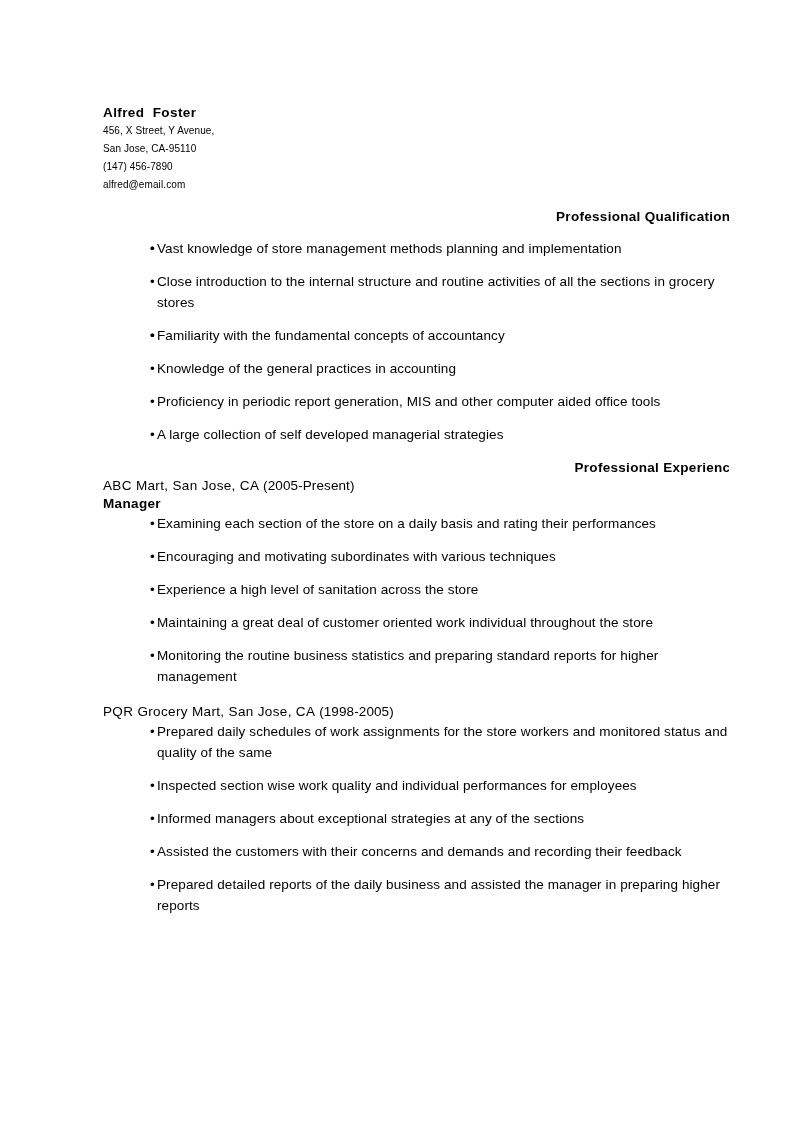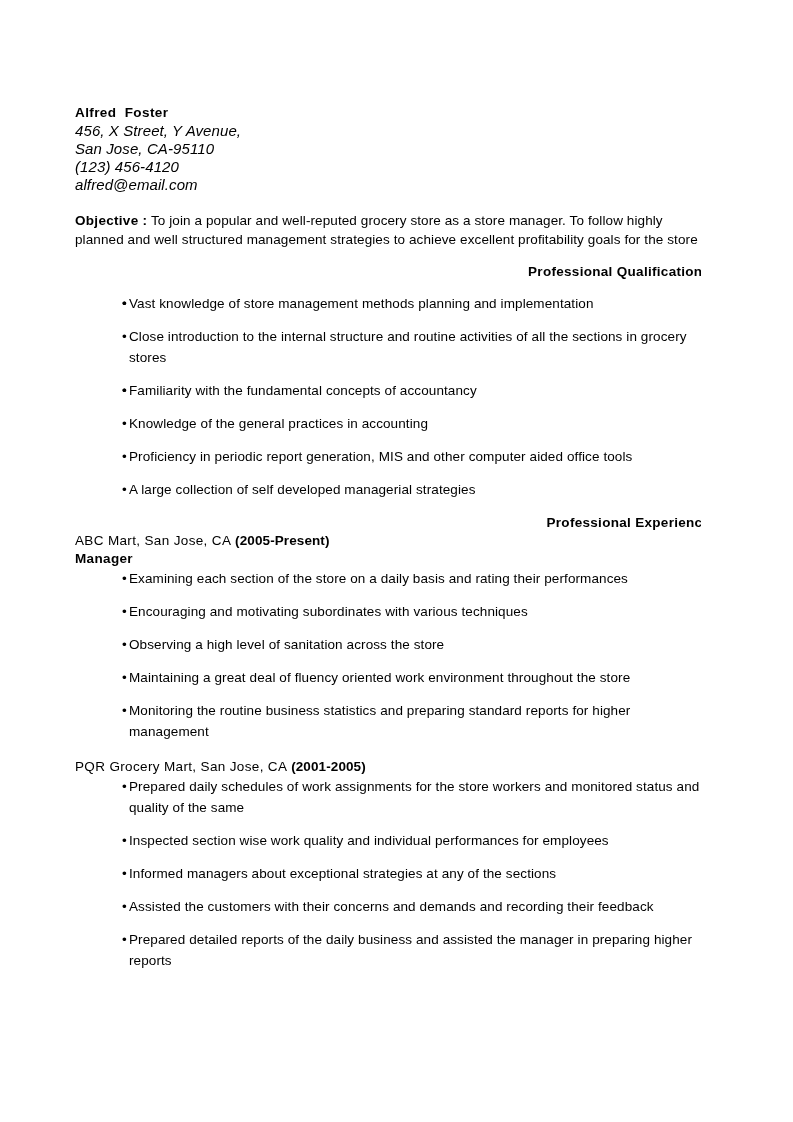--- a/index.html
+++ b/index.html
@@ -13,44 +13,44 @@
     color: #000000;
     -webkit-font-smoothing: none;
   }
   .page {
     position: relative;
     width: 701px;
     height: 1122px;
     background: #ffffff;
     overflow: hidden;
     box-sizing: border-box;
+    margin-left: 28px;
   }
   .doc {
     position: absolute;
     left: 75px;
     top: 104px;
     width: 640px;
   }
 
   
   .name {
     font-size: 13.5px;
     font-weight: bold;
     letter-spacing: 0.4px;
     line-height: 18px;
     margin: 0 0 0 0;
     white-space: pre;
   }
   .contact-line {
-    font-size: 15px;
+    font-size: 10px;
     font-weight: normal;
     line-height: 18px;
     margin: 0;
     letter-spacing: 0.1px;
-    font-style: italic;
   }
 
   
   .objective {
     margin-top: 18px;
     font-size: 13.5px;
     line-height: 18.5px;
     letter-spacing: 0.1px;
     width: 628px;
   }
@@ -75,21 +75,21 @@
     font-size: 13.5px;
     line-height: 18px;
     margin-top: 0;
     letter-spacing: 0.2px;
   }
   .job-line .company {
     font-weight: normal;
     letter-spacing: 0.35px;
   }
   .job-line .dates {
-    font-weight: bold;
+    font-weight: normal;
     letter-spacing: 0.1px;
   }
   .job-title {
     font-size: 13.5px;
     font-weight: bold;
     letter-spacing: 0.35px;
     line-height: 18px;
   }
 
   
@@ -128,25 +128,24 @@
 </head>
 <body>
 
 <div class="page">
   <div class="doc">
 
     <div>
       <div class="name">Alfred  Foster</div>
       <div class="contact-line">456, X Street, Y Avenue,</div>
       <div class="contact-line">San Jose, CA-95110</div>
-      <div class="contact-line">(123) 456-4120</div>
+      <div class="contact-line">(147) 456-7890</div>
       <div class="contact-line">alfred@email.com</div>
     </div>
 
-    <div class="objective"><span class="lbl">Objective :</span><span> To join a popular and well-reputed grocery store as a store manager. To follow highly planned and well structured management strategies to achieve excellent profitability goals for the store</span></div>
 
     <div class="section-head">Professional Qualifications:</div>
 
     <ul class="bullets qual-list">
       <li><span class="bul">•</span></li>
       <li><span class="bul">•</span><span>Vast knowledge of store management methods planning and implementation</span></li>
       <li><span class="bul">•</span><span>Close introduction to the internal structure and routine activities of all the sections in grocery stores</span></li>
       <li><span class="bul">•</span></li>
       <li><span class="bul">•</span><span>Familiarity with the fundamental concepts of accountancy</span></li>
       <li><span class="bul">•</span><span>Knowledge of the general practices in accounting</span></li>
@@ -156,27 +155,27 @@
 
     <div class="gap-exp"></div>
     <div class="section-head tight">Professional Experience:</div>
 
     <div class="job-line"><span class="company">ABC Mart, San Jose, CA</span><span class="dates"> (2005-Present)</span></div>
     <div class="job-title">Manager</div>
 
     <ul class="bullets exp-list">
       <li><span class="bul">•</span><span>Examining each section of the store on a daily basis and rating their performances</span></li>
       <li><span class="bul">•</span><span>Encouraging and motivating subordinates with various techniques</span></li>
-      <li><span class="bul">•</span><span>Observing a high level of sanitation across the store</span></li>
-      <li><span class="bul">•</span><span>Maintaining a great deal of fluency oriented work environment throughout the store</span></li>
+      <li><span class="bul">•</span><span>Experience a high level of sanitation across the store</span></li>
+      <li><span class="bul">•</span><span>Maintaining a great deal of customer oriented work individual throughout the store</span></li>
       <li><span class="bul">•</span><span>Monitoring the routine business statistics and preparing standard reports for higher management</span></li>
     </ul>
 
     <div class="gap-job"></div>
-    <div class="job-line"><span class="company">PQR Grocery Mart, San Jose, CA</span><span class="dates"> (2001-2005)</span></div>
+    <div class="job-line"><span class="company">PQR Grocery Mart, San Jose, CA</span><span class="dates"> (1998-2005)</span></div>
 
     <ul class="bullets exp-list">
       <li><span class="bul">•</span><span>Prepared daily schedules of work assignments for the store workers and monitored status and quality of the same</span></li>
       <li><span class="bul">•</span><span>Inspected section wise work quality and individual performances for employees</span></li>
       <li><span class="bul">•</span><span>Informed managers about exceptional strategies at any of the sections</span></li>
       <li><span class="bul">•</span><span>Assisted the customers with their concerns and demands and recording their feedback</span></li>
       <li><span class="bul">•</span><span>Prepared detailed reports of the daily business and assisted the manager in preparing higher reports</span></li>
     </ul>
 
   </div>

